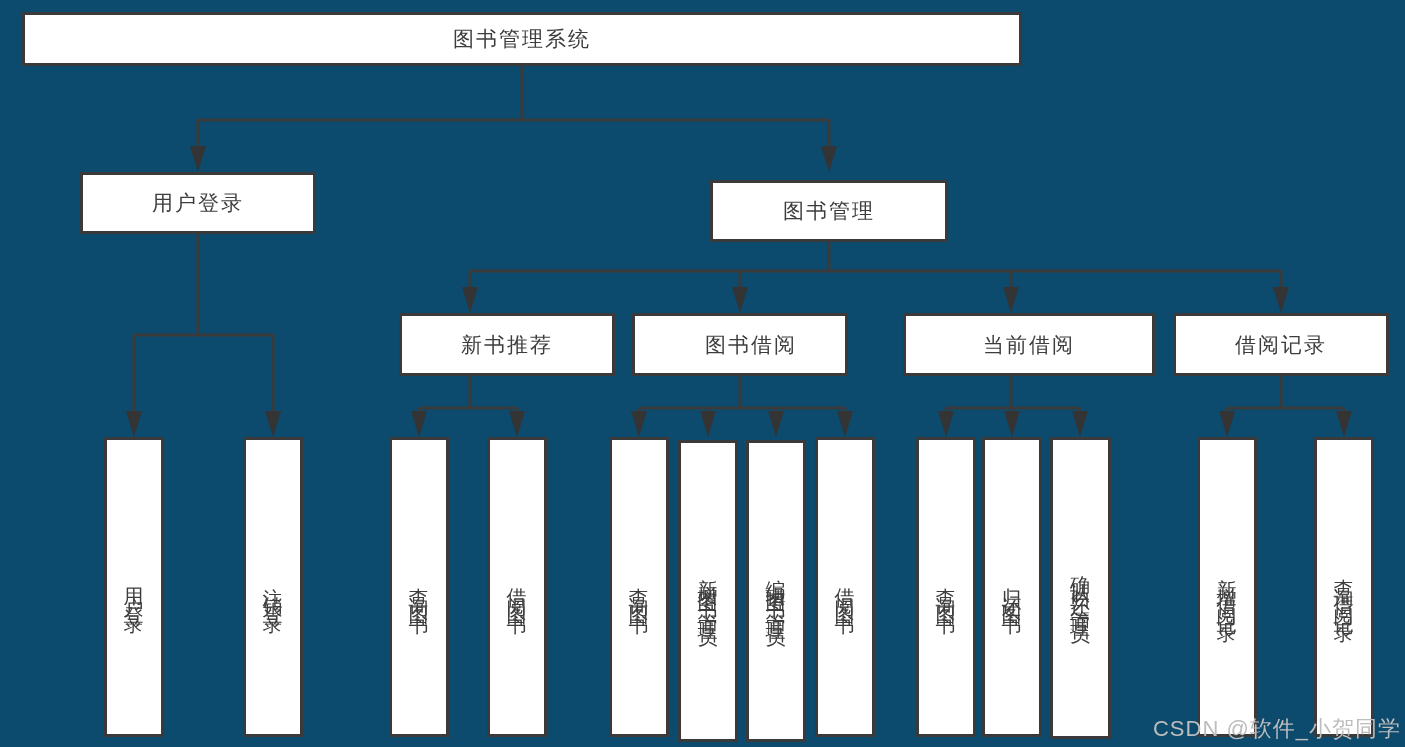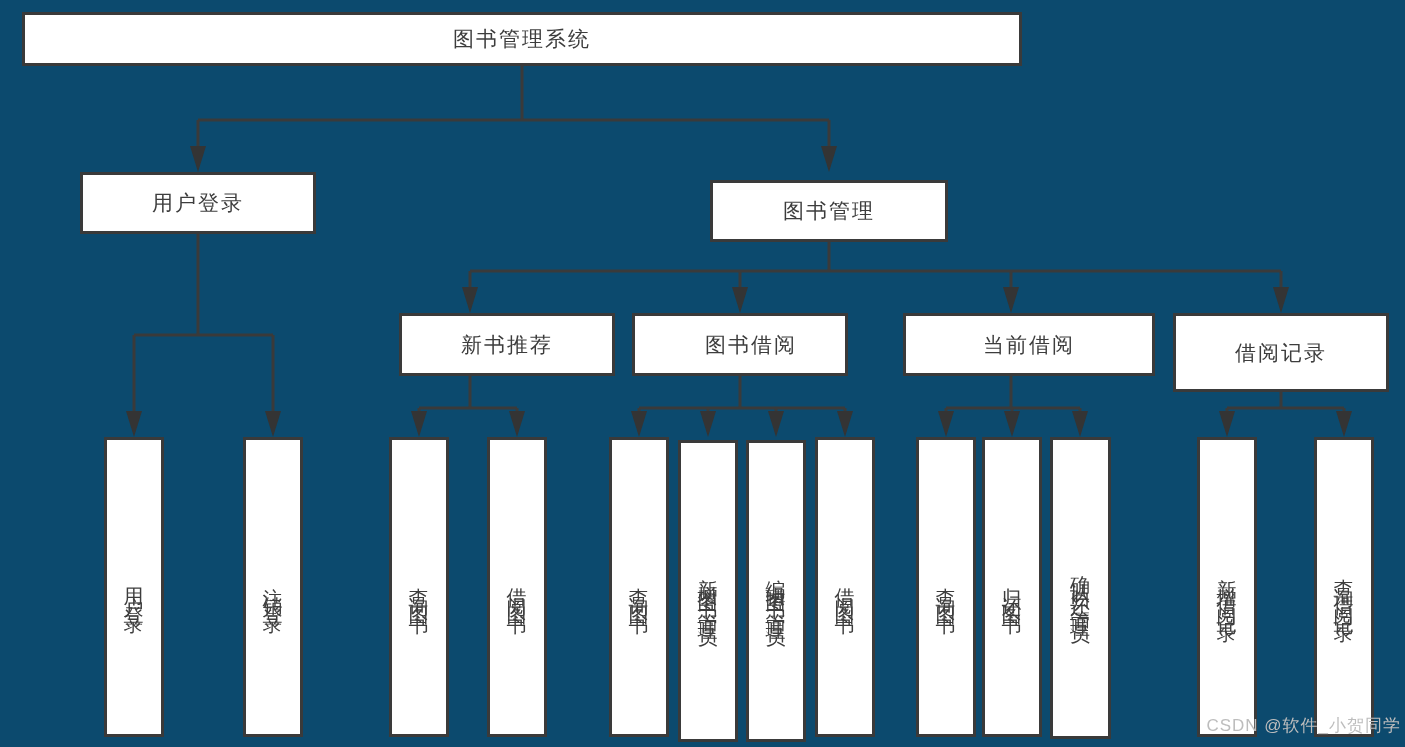--- a/index.html
+++ b/index.html
@@ -24,21 +24,21 @@
   .node.v{
     font-size:20px;
     writing-mode:vertical-rl;
     letter-spacing:9px;
     line-height:1;
     padding-top:6px;
   }
   .watermark{
     position:absolute;
     right:4px;top:714px;
-    font-size:17px;
+    font-size:22px;
     color:#bdbdbd;
     letter-spacing:1px;
     z-index:3;
     white-space:nowrap;
     text-align:center;
   }
   path.link{stroke:#3a3a3a;stroke-width:3;fill:none;}
   polygon.arrow{fill:#343434;}
 </style>
 </head>
@@ -102,21 +102,21 @@
 
   <div class="node h" style="left:362px;top:313px;width:216px;height:63px;margin-left:37px;">
     <span>新书推荐</span>
   </div>
   <div class="node h" style="left:632px;top:313px;width:216px;height:63px;padding-left:22px;">
     <span>图书借阅</span>
   </div>
   <div class="node h" style="left:903px;top:313px;width:252px;height:63px;">
     <span>当前借阅</span>
   </div>
-  <div class="node h" style="left:1173px;top:313px;width:216px;height:79px;">
+  <div class="node h" style="left:1173px;top:313px;width:216px;height:63px;">
     <span>借阅记录</span>
   </div>
 
   <div class="node v" style="left:104px;top:437px;width:60px;height:300px;">
     <span>用户登录</span>
   </div>
   <div class="node v" style="left:243px;top:437px;width:60px;height:300px;">
     <span>注销登录</span>
   </div>
 

